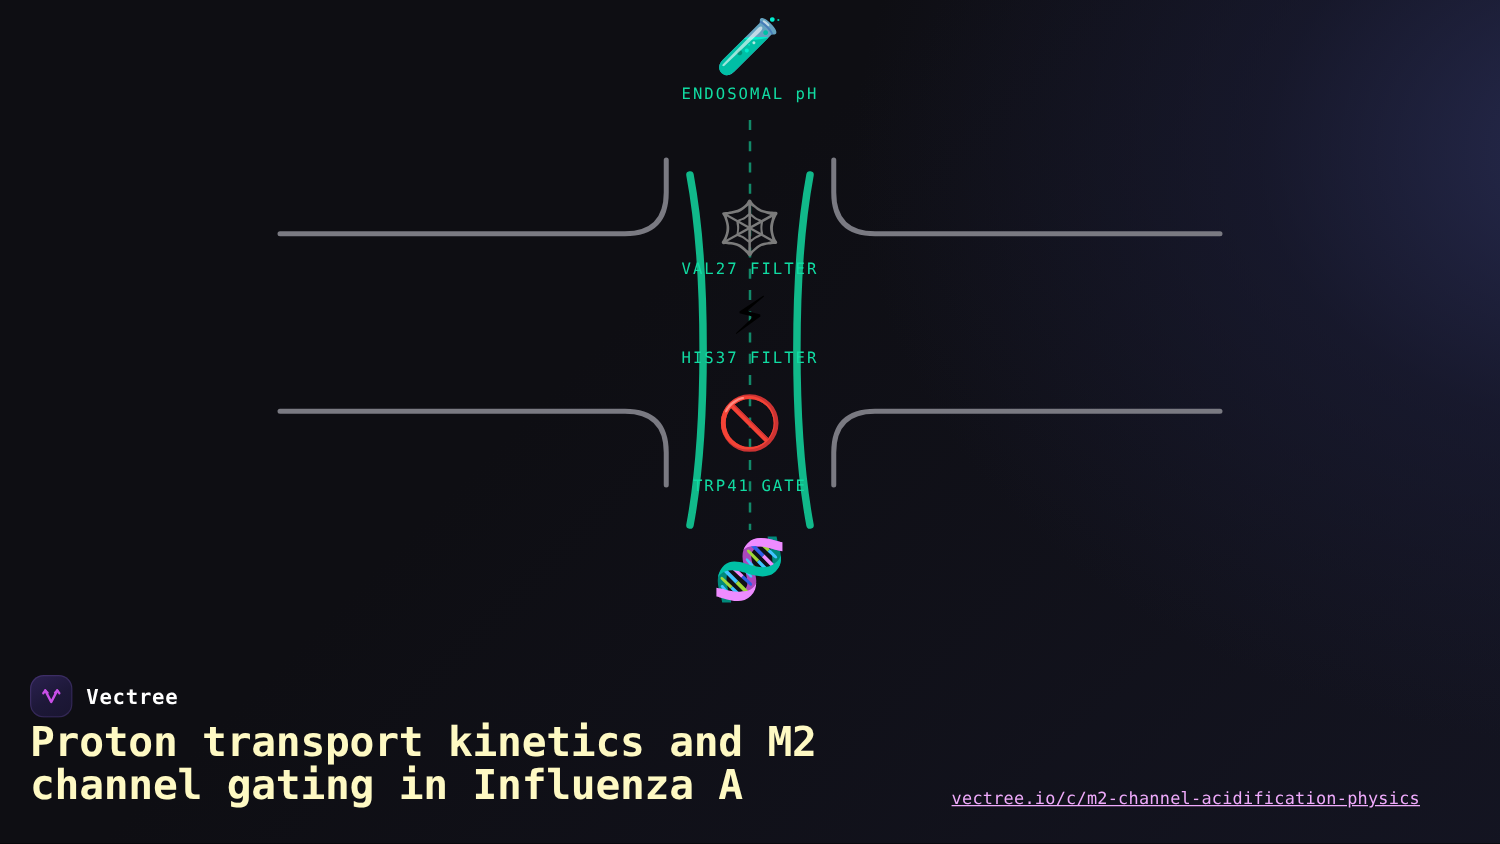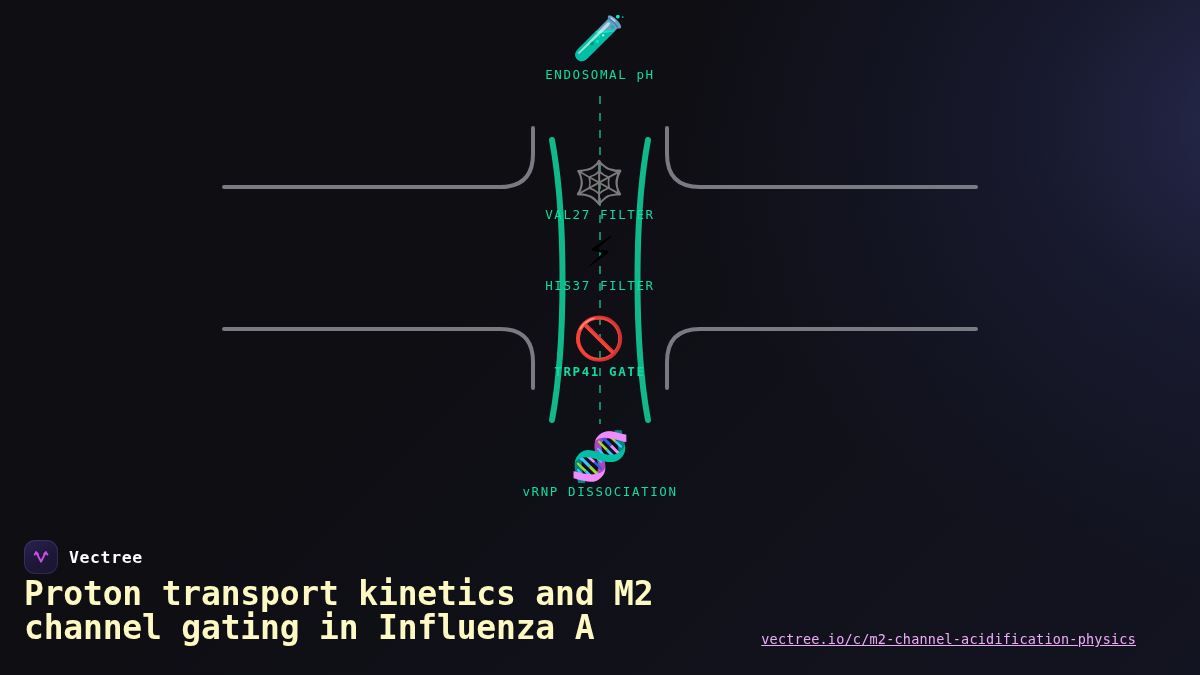--- a/index.html
+++ b/index.html
@@ -150,26 +150,25 @@
       <span class="cap" style="margin-top:3px;">VAL27 FILTER</span>
     </div>
 
     <div class="node" style="left:600px; top:232px;">
       <span class="glyph" style="font-size:42px;">⚡</span>
       <span class="cap" style="margin-top:4px;">HIS37 FILTER</span>
     </div>
 
     <div class="node" style="left:600px; top:318px;">
       <span class="glyph" style="font-size:42px;">🚫</span>
-      <span class="cap" style="margin-top:4px;font-weight:bold;">TRP41 GATE</span>
+      <span class="cap" style="margin-top:21px;">TRP41 GATE</span>
     </div>
 
     <div class="node" style="left:600px; top:432px;">
       <span class="glyph" style="font-size:48px;">🧬</span>
-      <span class="cap" style="margin-top:4px;">vRNP DISSOCIATION</span>
     </div>
   </div>
 
   <div id="footer">
     <div id="brand-row">
       <div id="brand-mark">
         <svg width="20" height="20" viewBox="0 0 20 20">
           <path d="M5.2 5.4 L10 14.6 L14.8 5.4" fill="none" stroke="#c94fe8" stroke-width="2" stroke-linecap="round" stroke-linejoin="round"></path>
           <path d="M5.2 5.4 L3.6 7.6" fill="none" stroke="#c94fe8" stroke-width="1.8" stroke-linecap="round"></path>
           <path d="M5.2 5.4 L7.1 7.2" fill="none" stroke="#c94fe8" stroke-width="1.8" stroke-linecap="round"></path>

